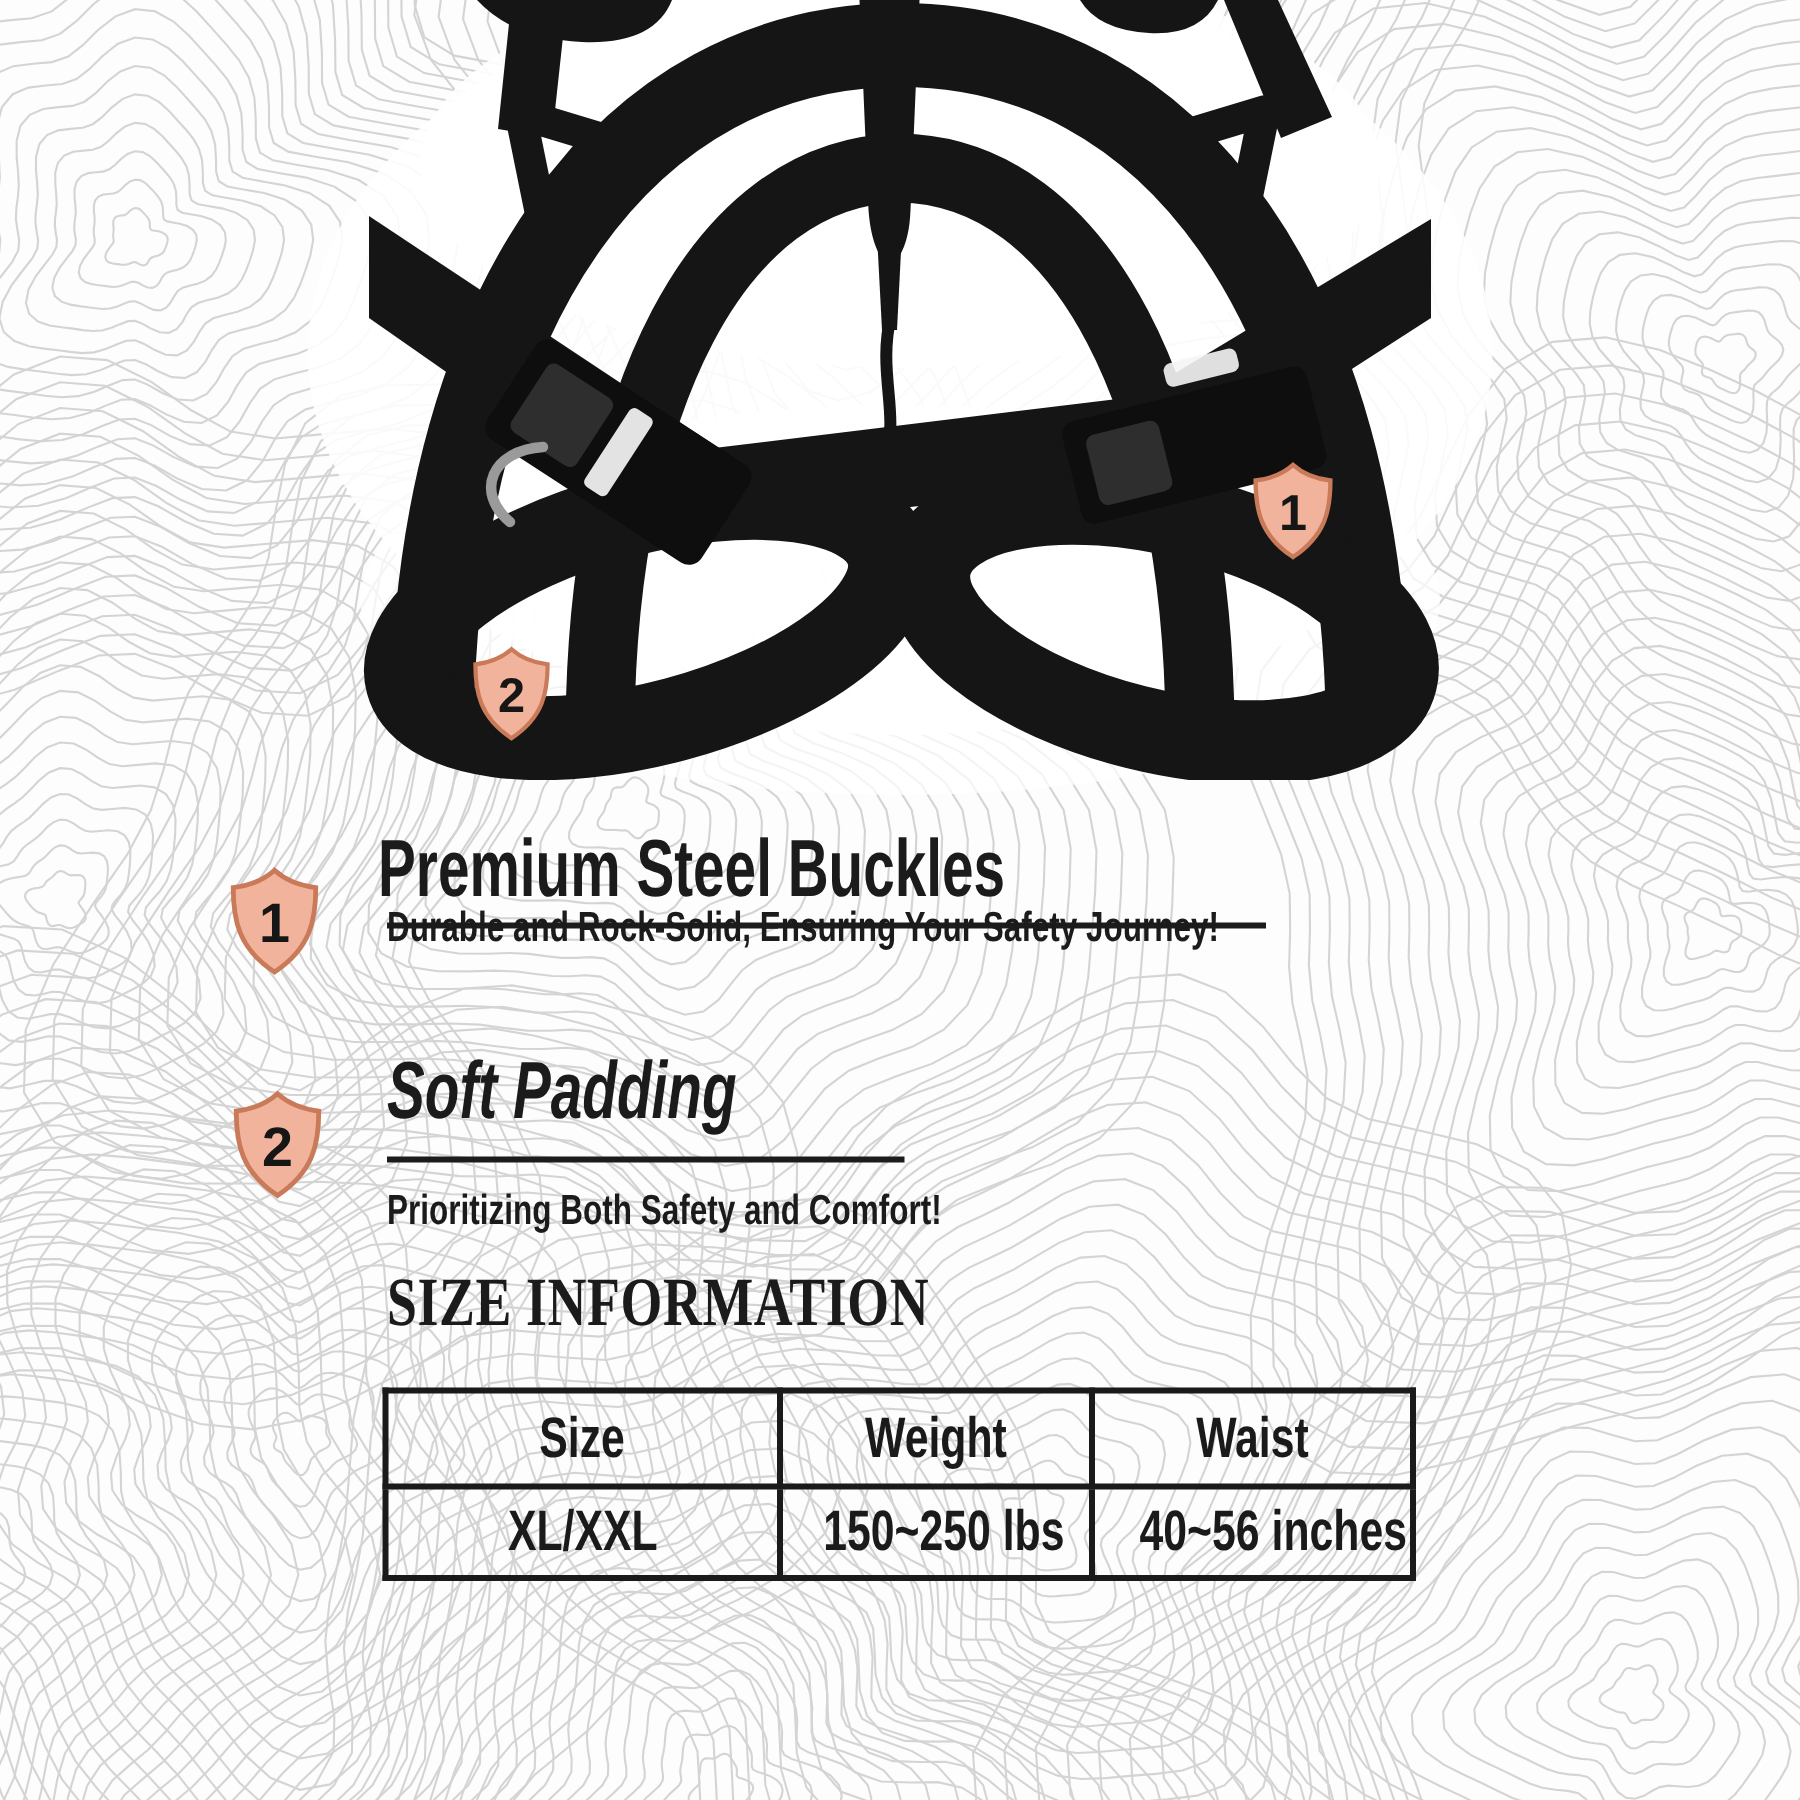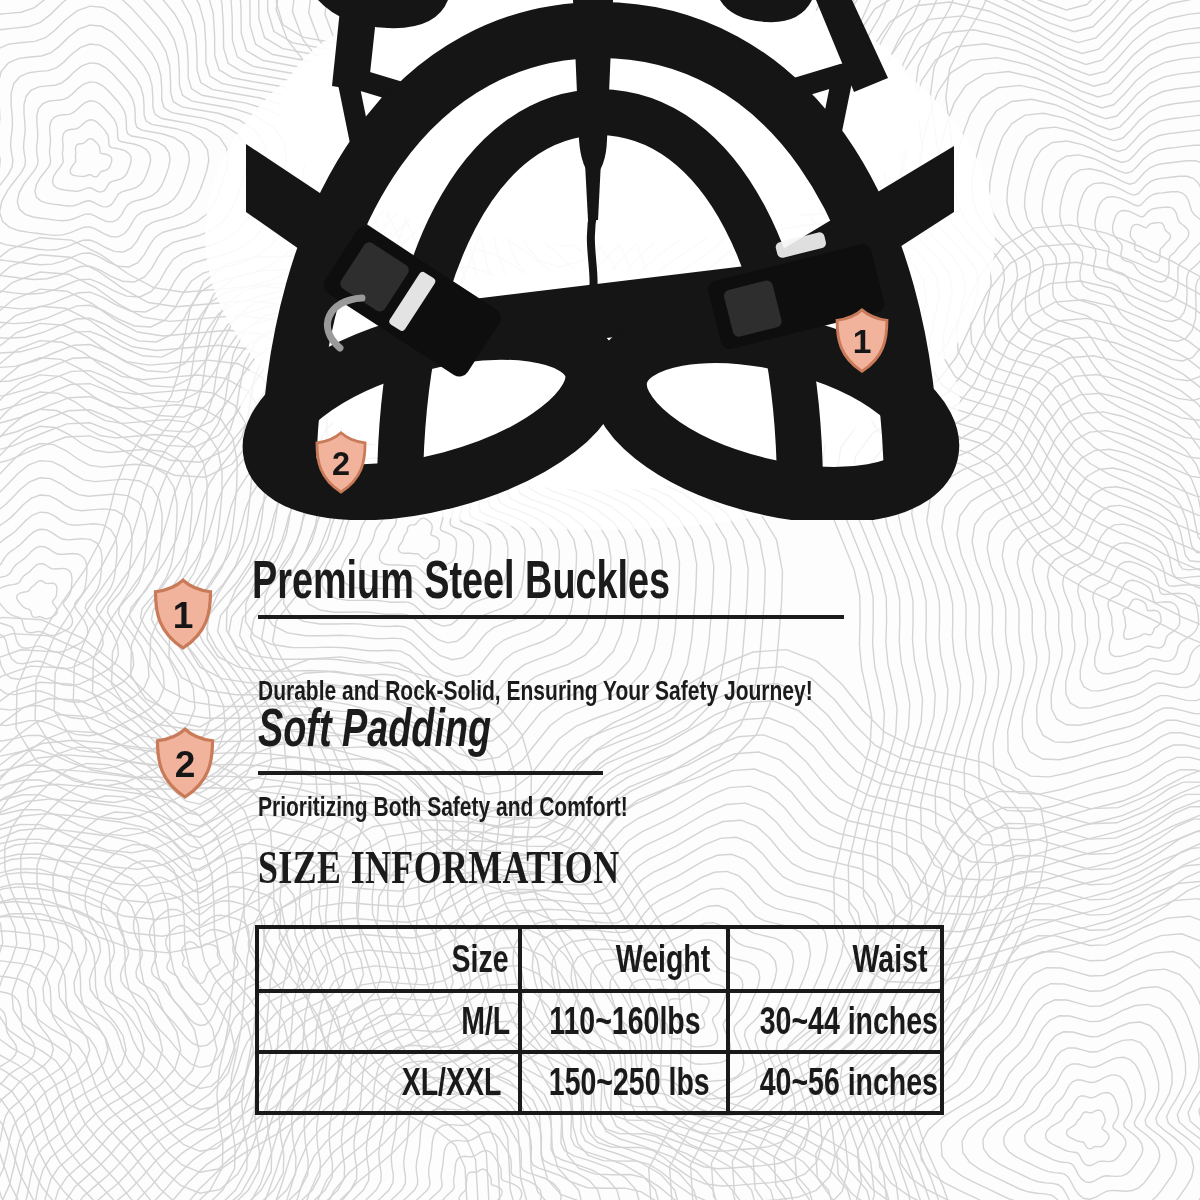--- a/index.html
+++ b/index.html
@@ -20,21 +20,21 @@
 
   .abs-text { position:absolute; white-space:nowrap; line-height:1; font-weight:bold; }
   .cond   { display:inline-block; transform-origin:0 50%; white-space:nowrap; }
   .t-title{ font-size:54px; transform:scaleX(0.70); }
   .t-sub  { font-size:28px; transform:scaleX(0.75); }
   .t-size { font-size:46px; transform:scaleX(0.78); letter-spacing:0.5px; }
   .rule { position:absolute; height:4px; background:#1c1c1c; }
 
   .size-table { position:absolute; left:255px; top:925px; width:685px;
                 border-collapse:collapse; table-layout:fixed; }
-  .size-table td { border:4px solid #1a1a1a; height:61px; text-align:right; vertical-align:middle; }
+  .size-table td { border:4px solid #1a1a1a; height:61px; text-align:center; vertical-align:middle; }
   .size-table tr.head td { height:64px; }
   .cell-text { display:inline-block; transform:scaleX(0.75); transform-origin:50% 50%;
                white-space:nowrap; font-weight:bold; font-size:38px; color:#1a1a1a; }
 </style>
 </head>
 <body>
 
 <div id="canvas">
 
   <svg id="topo-svg" width="1200" height="1200" viewBox="0 0 1200 1200">
@@ -337,21 +337,21 @@
     <div class="shield-badge" style="left:151px; top:577px; width:64px;">
       <svg viewBox="0 0 100 116">
         <path class="shield-path" d="M50,5 C61,15 76,21 93,23 C93,56 88,86 50,111 C12,86 7,56 7,23 C24,21 39,15 50,5 Z"></path>
         <text class="shield-num" x="50" y="80">1</text>
       </svg>
     </div>
     <h2 class="abs-text" style="left:252px; top:552px;">
       <span class="cond t-title">Premium Steel Buckles</span>
     </h2>
     <div class="rule" style="left:258px; top:615px; width:586px;"></div>
-    <p class="abs-text" style="left:258px; top:677px;text-align:right;">
+    <p class="abs-text" style="left:258px; top:604px;text-align:right;">
       <span class="cond t-sub">Durable and Rock-Solid, Ensuring Your Safety Journey!</span>
     </p>
   </section>
 
   <section>
     <div class="shield-badge" style="left:153px; top:726px; width:64px;">
       <svg viewBox="0 0 100 116">
         <path class="shield-path" d="M50,5 C61,15 76,21 93,23 C93,56 88,86 50,111 C12,86 7,56 7,23 C24,21 39,15 50,5 Z"></path>
         <text class="shield-num" x="50" y="80">2</text>
       </svg>
@@ -379,28 +379,20 @@
       <tr class="head">
         <td>
           <span class="cell-text">Size</span></td>
         <td>
           <span class="cell-text">Weight</span></td>
         <td>
           <span class="cell-text">Waist</span></td>
       </tr>
       <tr>
         <td>
-          <span class="cell-text">M/L</span></td>
-        <td>
-          <span class="cell-text">110~160lbs</span></td>
-        <td>
-          <span class="cell-text">30~44 inches</span></td>
-      </tr>
-      <tr>
-        <td>
           <span class="cell-text">XL/XXL</span></td>
         <td>
           <span class="cell-text">150~250 lbs</span></td>
         <td>
           <span class="cell-text">40~56 inches</span></td>
       </tr>
     </tbody>
   </table>
 
 </div>

